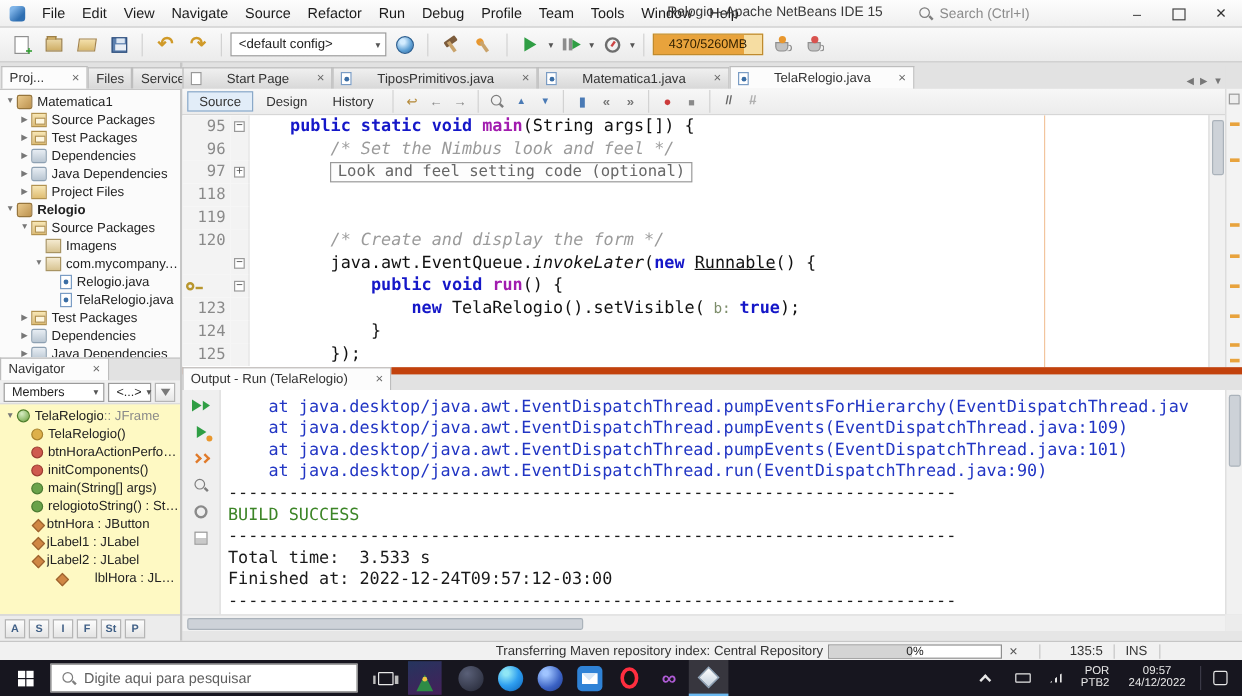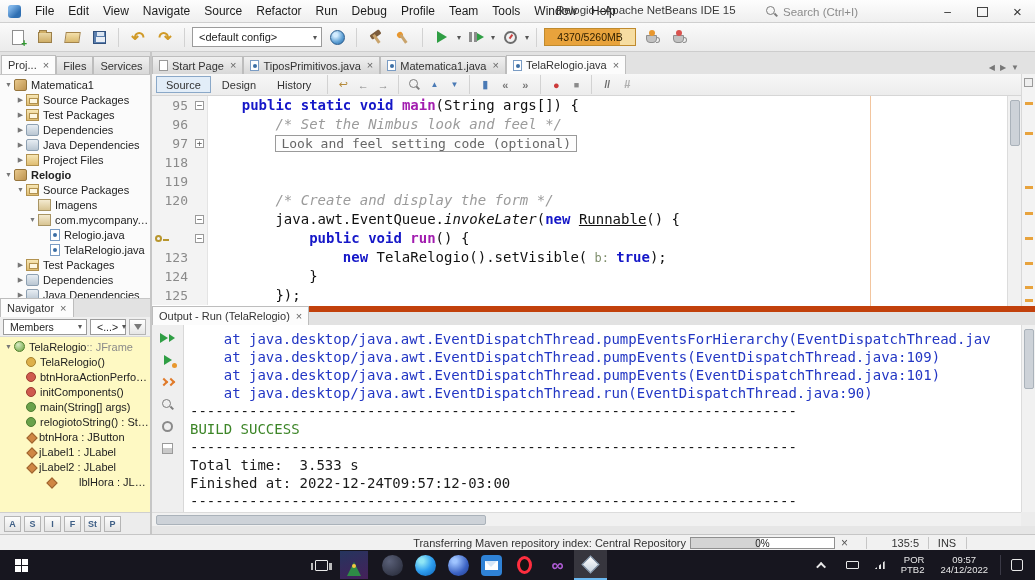--- a/index.html
+++ b/index.html
@@ -62,21 +62,21 @@
 
 #mainbg{position:absolute;left:0;top:52px;width:1035px;height:482px;background:#e2e2e2}
 .vsplit{position:absolute;left:150px;top:52px;width:2px;height:482px;background:#c6c6c6}
 
 
 .tabstrip{position:absolute;display:flex;align-items:flex-end;background:#e2e2e2}
 #left-tabstrip{left:1px;top:55px;width:149px;height:19px}
 #editor-tabstrip{left:152px;top:55px;width:869px;height:19px}
 #nav-tabstrip{left:0;top:298px;width:150px;height:19px;border-top:1px solid #c6c6c6}
 #output-tabstrip{left:152px;top:306px;width:883px;height:19px;border-top:6px solid #c2410c}
-.ltab,.etab,.otab{height:18px;display:flex;align-items:center;gap:4px;padding:0 6px;background:linear-gradient(#f0f0f0,#d8d8d8);border:1px solid #bdbdbd;border-bottom:none;font-size:11px;color:#333;white-space:nowrap}
+.ltab,.etab,.otab{height:18px;display:flex;align-items:center;gap:21px;padding:0 6px;background:linear-gradient(#f0f0f0,#d8d8d8);border:1px solid #bdbdbd;border-bottom:none;font-size:11px;color:#333;white-space:nowrap}
 .ltab.active,.etab.active,.otab.active{background:#fcfcfc;height:19px}
 .tab-x{color:#666;font-size:11px;line-height:1;margin-left:2px}
 .tab-x::before{content:"×"}
 .ficon{flex:0 0 auto}
 .f-java{width:9px;height:11px;background:#fff;border:1px solid #7a9cc4;position:relative}
 .f-java::before{content:"";position:absolute;left:2px;top:3px;width:4px;height:4px;border-radius:50%;background:#3b6ea5}
 .f-page{width:9px;height:11px;background:#fff;border:1px solid #999}
 #tabstrip-right{position:absolute;right:2px;bottom:2px;display:flex;gap:5px;color:#777;font-size:8px;align-items:center}
 
 
@@ -688,20 +688,24 @@
     <span id="sb-caret">135:5</span>
     <span class="sb-div" style="left:928px"></span>
     <span id="sb-ins">INS</span>
     <span class="sb-div" style="left:966px"></span>
   </div>
 
   <div id="taskbar">
     <div id="tb-start">
         <span class="winlogo"></span>
       </div>
+    <div id="tb-search">
+      <span class="mag"></span>
+      <span>Digite aqui para pesquisar</span>
+    </div>
     <div id="tb-taskview">
         <span class="tv"></span>
       </div>
     <div id="tb-widget">
         <span class="xtree"></span>
       </div>
     <div id="tb-apps">
       <span class="appslot">
           <span class="app-circle a-dark"></span>
         </span>

